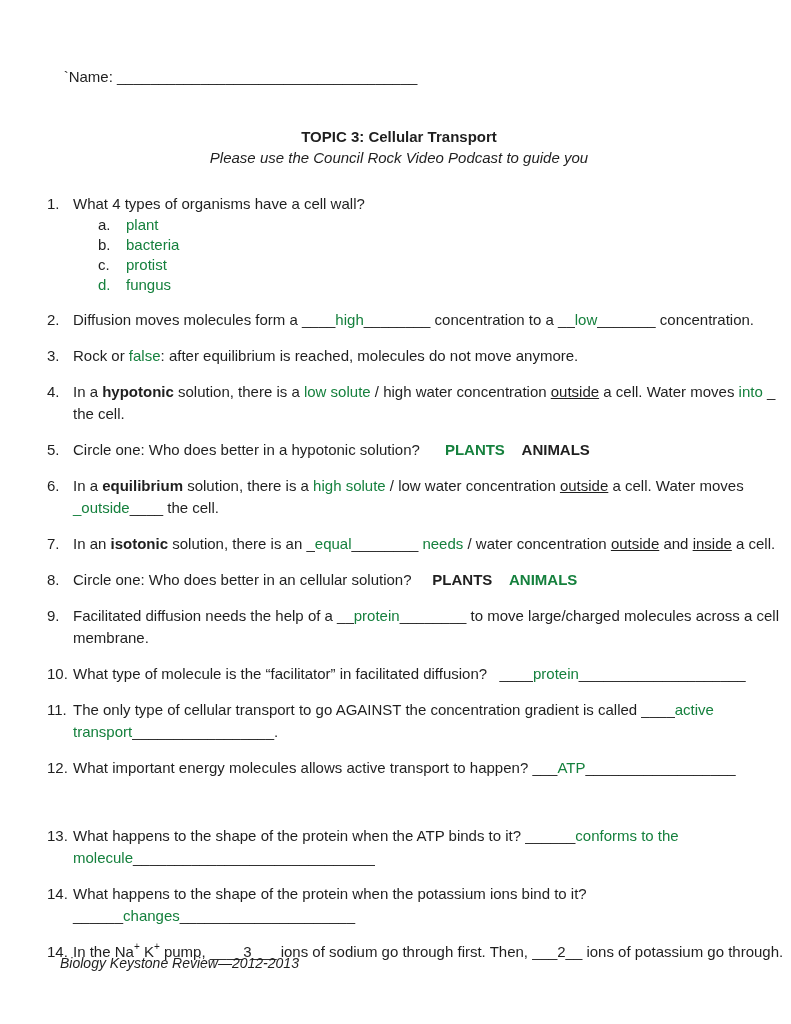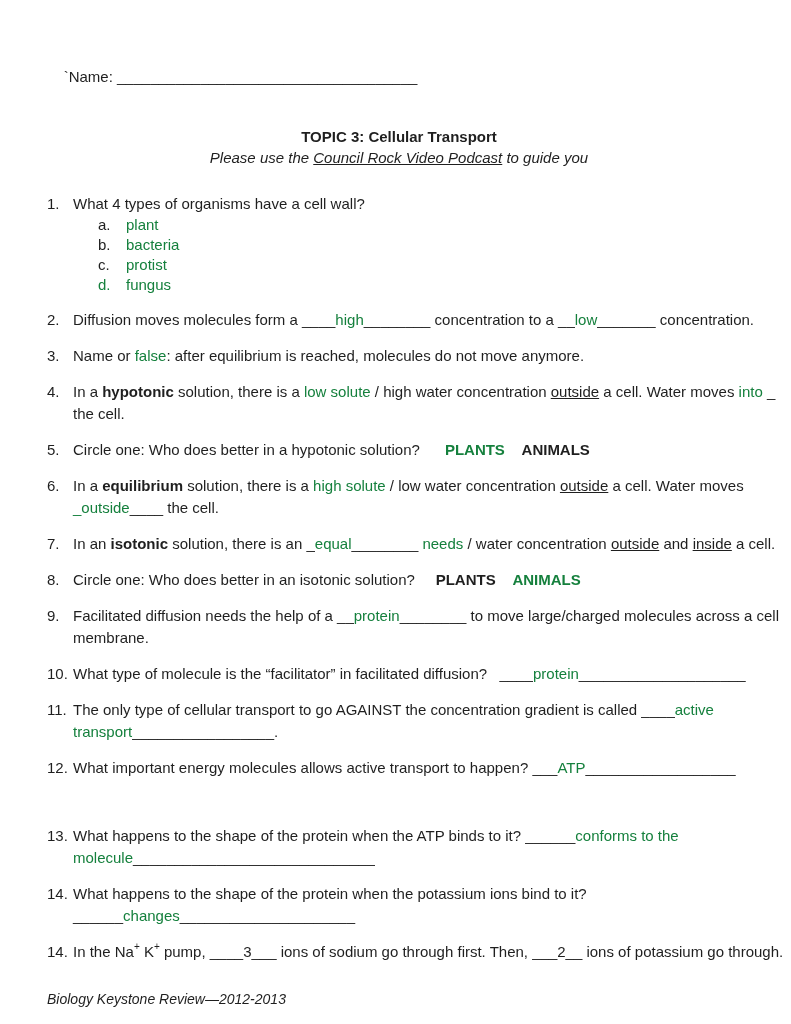--- a/index.html
+++ b/index.html
@@ -32,21 +32,21 @@
     text-align: center;
     font-weight: bold;
     line-height: 21px;
     margin-top: 16px;
   }
   .subtitle {
     text-align: center;
     font-style: italic;
     line-height: 21px;
   }
-  .u { text-decoration: underline; }
+  .u { }
   .questions { margin-top: 25px; }
   .q {
     display: flex;
     margin-bottom: 14px;
   }
   .q.gap-after { margin-bottom: 46px; }
   .qnum {
     width: 26px;
     flex-shrink: 0;
     line-height: 22px;
@@ -67,26 +67,25 @@
   .un { text-decoration: underline; }
   sup.s {
     font-size: 10px;
     position: relative;
     top: -1px;
     vertical-align: super;
     line-height: 0;
   }
   .footer {
     position: absolute;
-    left: 47px;
+    left: 60px;
     top: 953px;
     font-style: italic;
     font-size: 14px;
     line-height: 20px;
-    margin-top: 36px;
   }
 </style>
 </head>
 <body>
 
 <div class="page">
 
   <div class="name-row">
     <span>`Name: </span><span>____________________________________</span>
   </div>
@@ -122,21 +121,21 @@
       </div>
       <div class="q">
         <span class="qnum">2.</span>
         <div class="qbody">
           <div class="qline"><span>Diffusion moves molecules form a ____</span><span class="red">high</span><span>________ concentration to a __</span><span class="red">low</span><span>_______ concentration.</span></div>
         </div>
       </div>
       <div class="q">
         <span class="qnum">3.</span>
         <div class="qbody">
-          <div class="qline"><span>Name or </span><span class="red">false</span><span>: after equilibrium is reached, molecules do not move anymore.</span></div>
+          <div class="qline"><span>Rock or </span><span class="red">false</span><span>: after equilibrium is reached, molecules do not move anymore.</span></div>
         </div>
       </div>
       <div class="q">
         <span class="qnum">4.</span>
         <div class="qbody">
           <div class="qline"><span>In a </span><span class="b">hypotonic</span><span> solution, there is a </span><span class="red">low solute</span><span> / high water concentration </span><span class="un">outside</span><span> a cell. Water moves </span><span class="red">into</span><span> _</span></div>
           <div class="qline"><span>the cell.</span></div>
         </div>
       </div>
       <div class="q">
@@ -154,21 +153,21 @@
       </div>
       <div class="q">
         <span class="qnum">7.</span>
         <div class="qbody">
           <div class="qline"><span>In an </span><span class="b">isotonic</span><span> solution, there is an _</span><span class="red">equal</span><span>________ </span><span class="red">needs</span><span> / water concentration </span><span class="un">outside</span><span> and </span><span class="un">inside</span><span> a cell.</span></div>
         </div>
       </div>
       <div class="q">
         <span class="qnum">8.</span>
         <div class="qbody">
-          <div class="qline"><span>Circle one: Who does better in an isotonic solution?     </span><span class="b">PLANTS</span><span>    </span><span class="red b">ANIMALS</span></div>
+          <div class="qline"><span>Circle one: Who does better in an cellular solution?     </span><span class="b">PLANTS</span><span>    </span><span class="red b">ANIMALS</span></div>
         </div>
       </div>
       <div class="q">
         <span class="qnum">9.</span>
         <div class="qbody">
           <div class="qline"><span>Facilitated diffusion needs the help of a __</span><span class="red">protein</span><span>________ to move large/charged molecules across a cell</span></div>
           <div class="qline"><span>membrane.</span></div>
         </div>
       </div>
       <div class="q">

